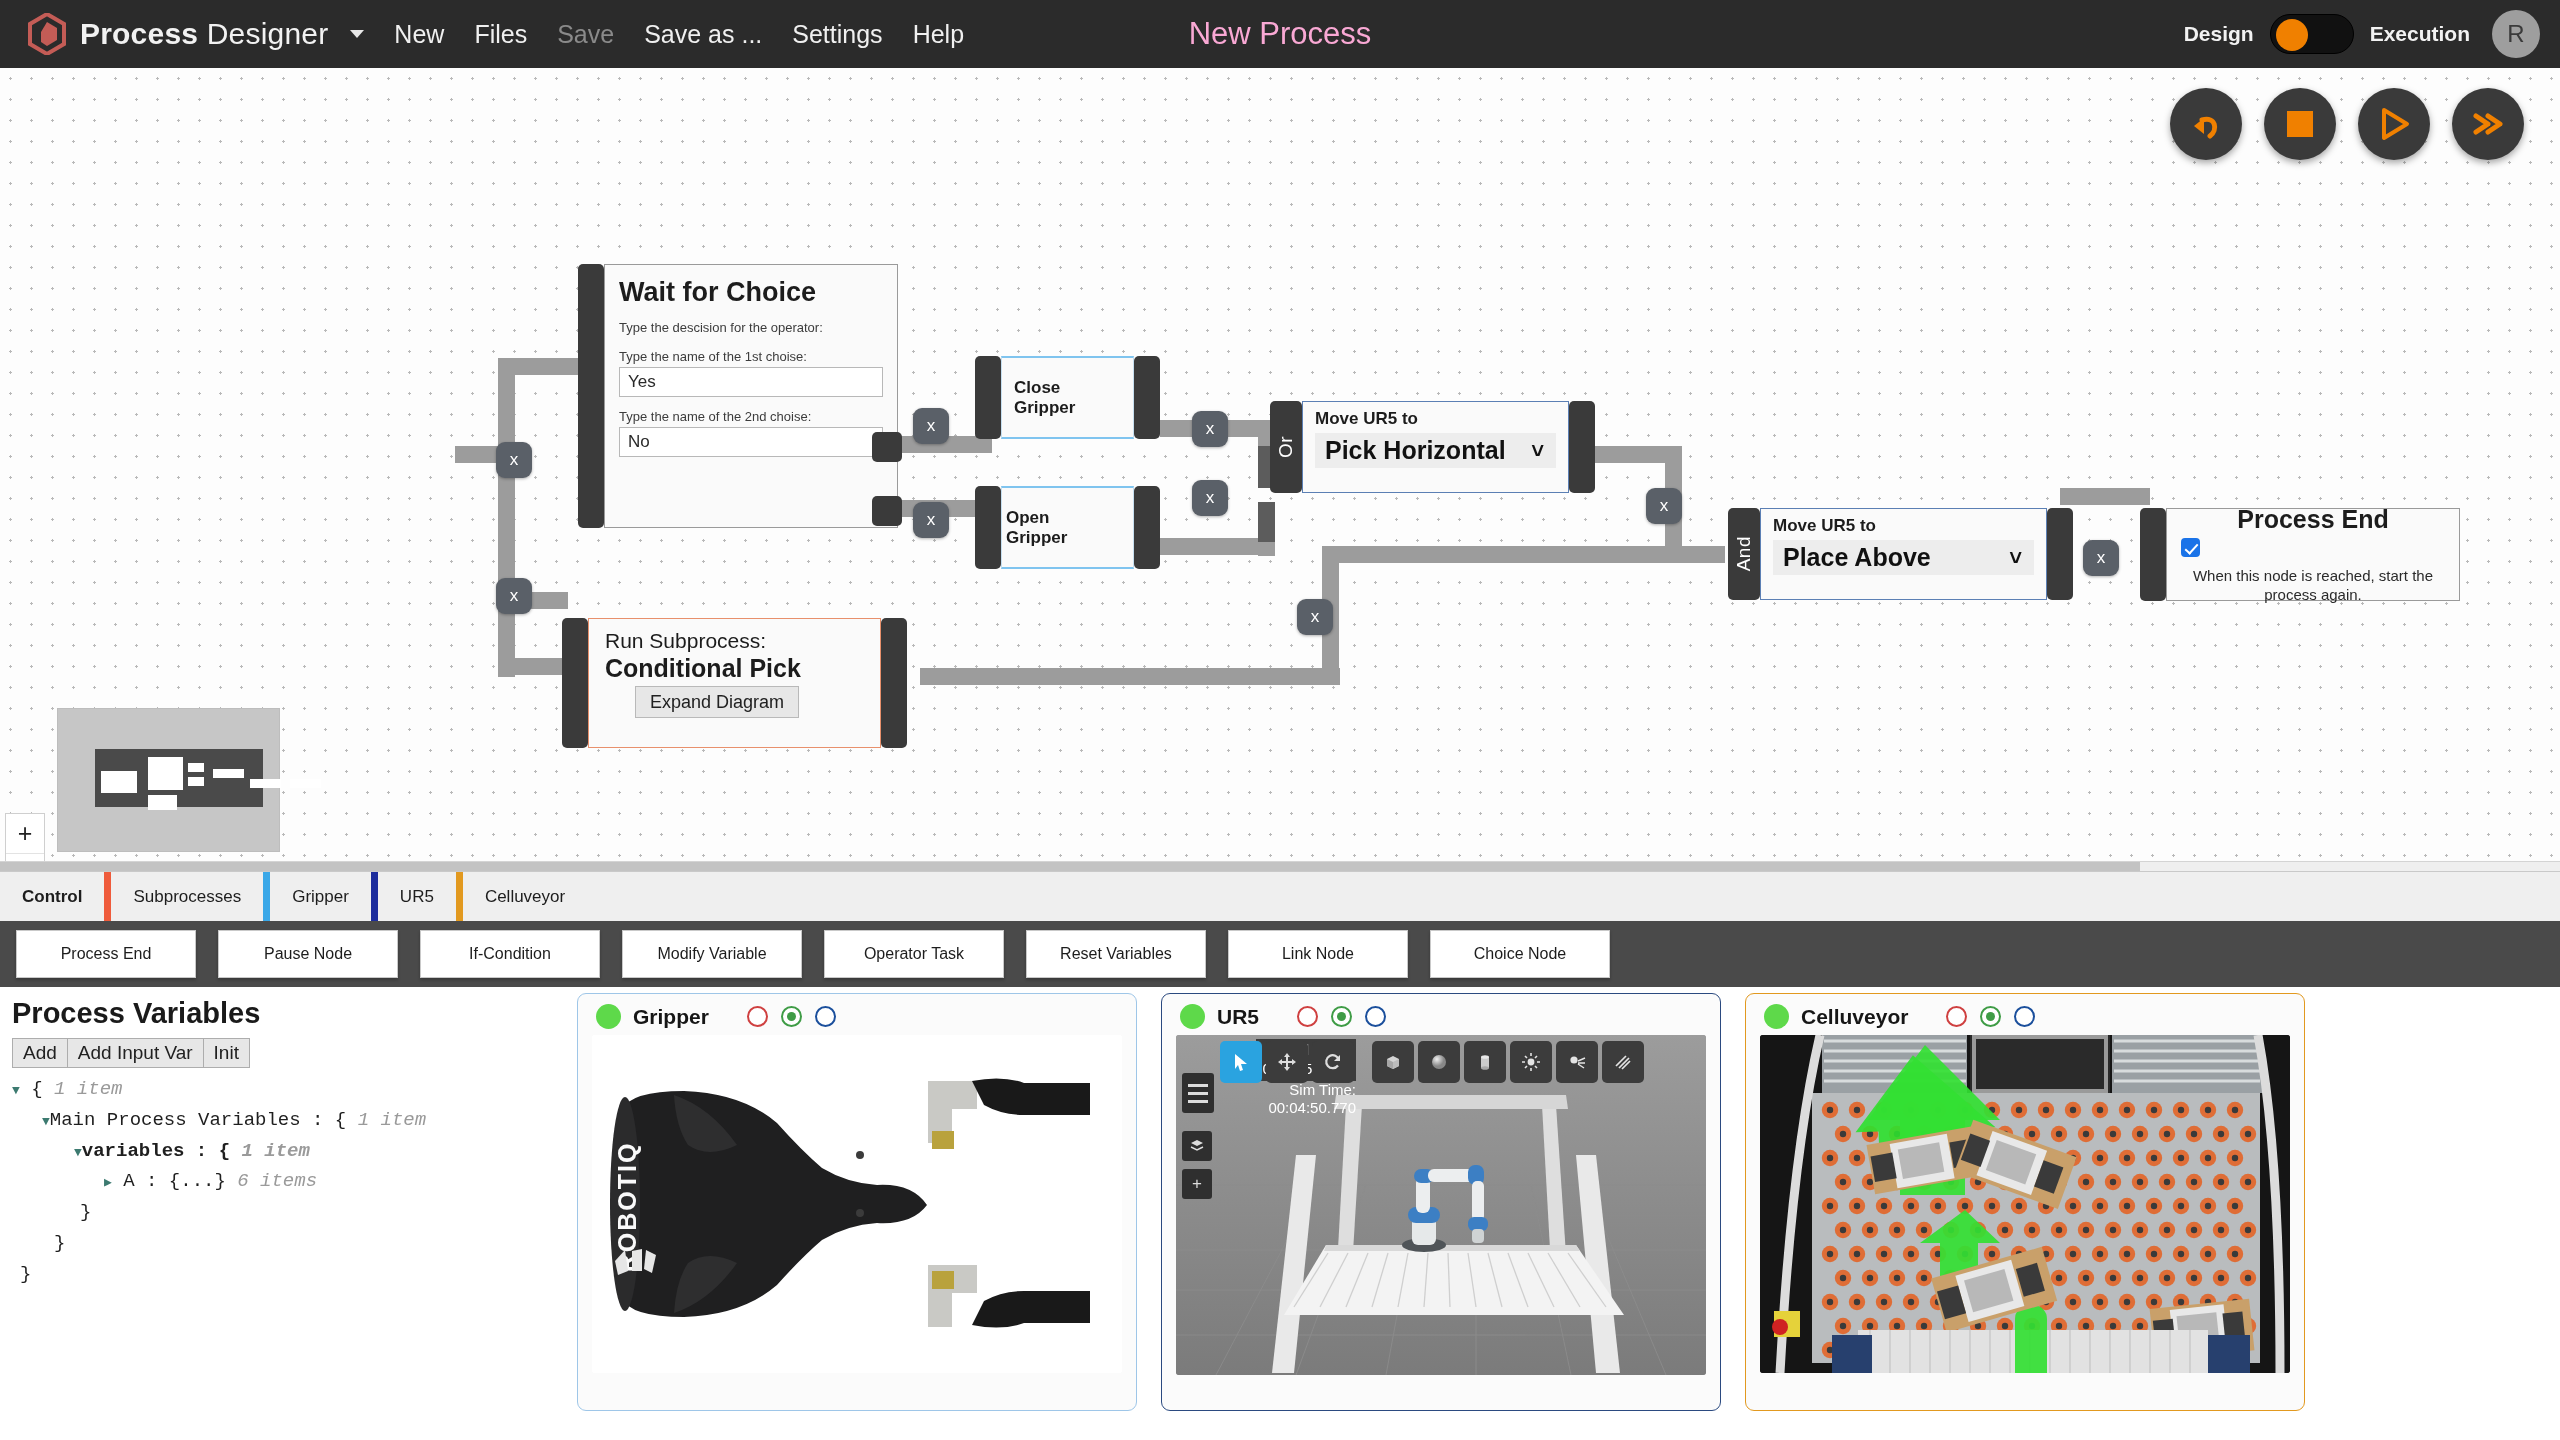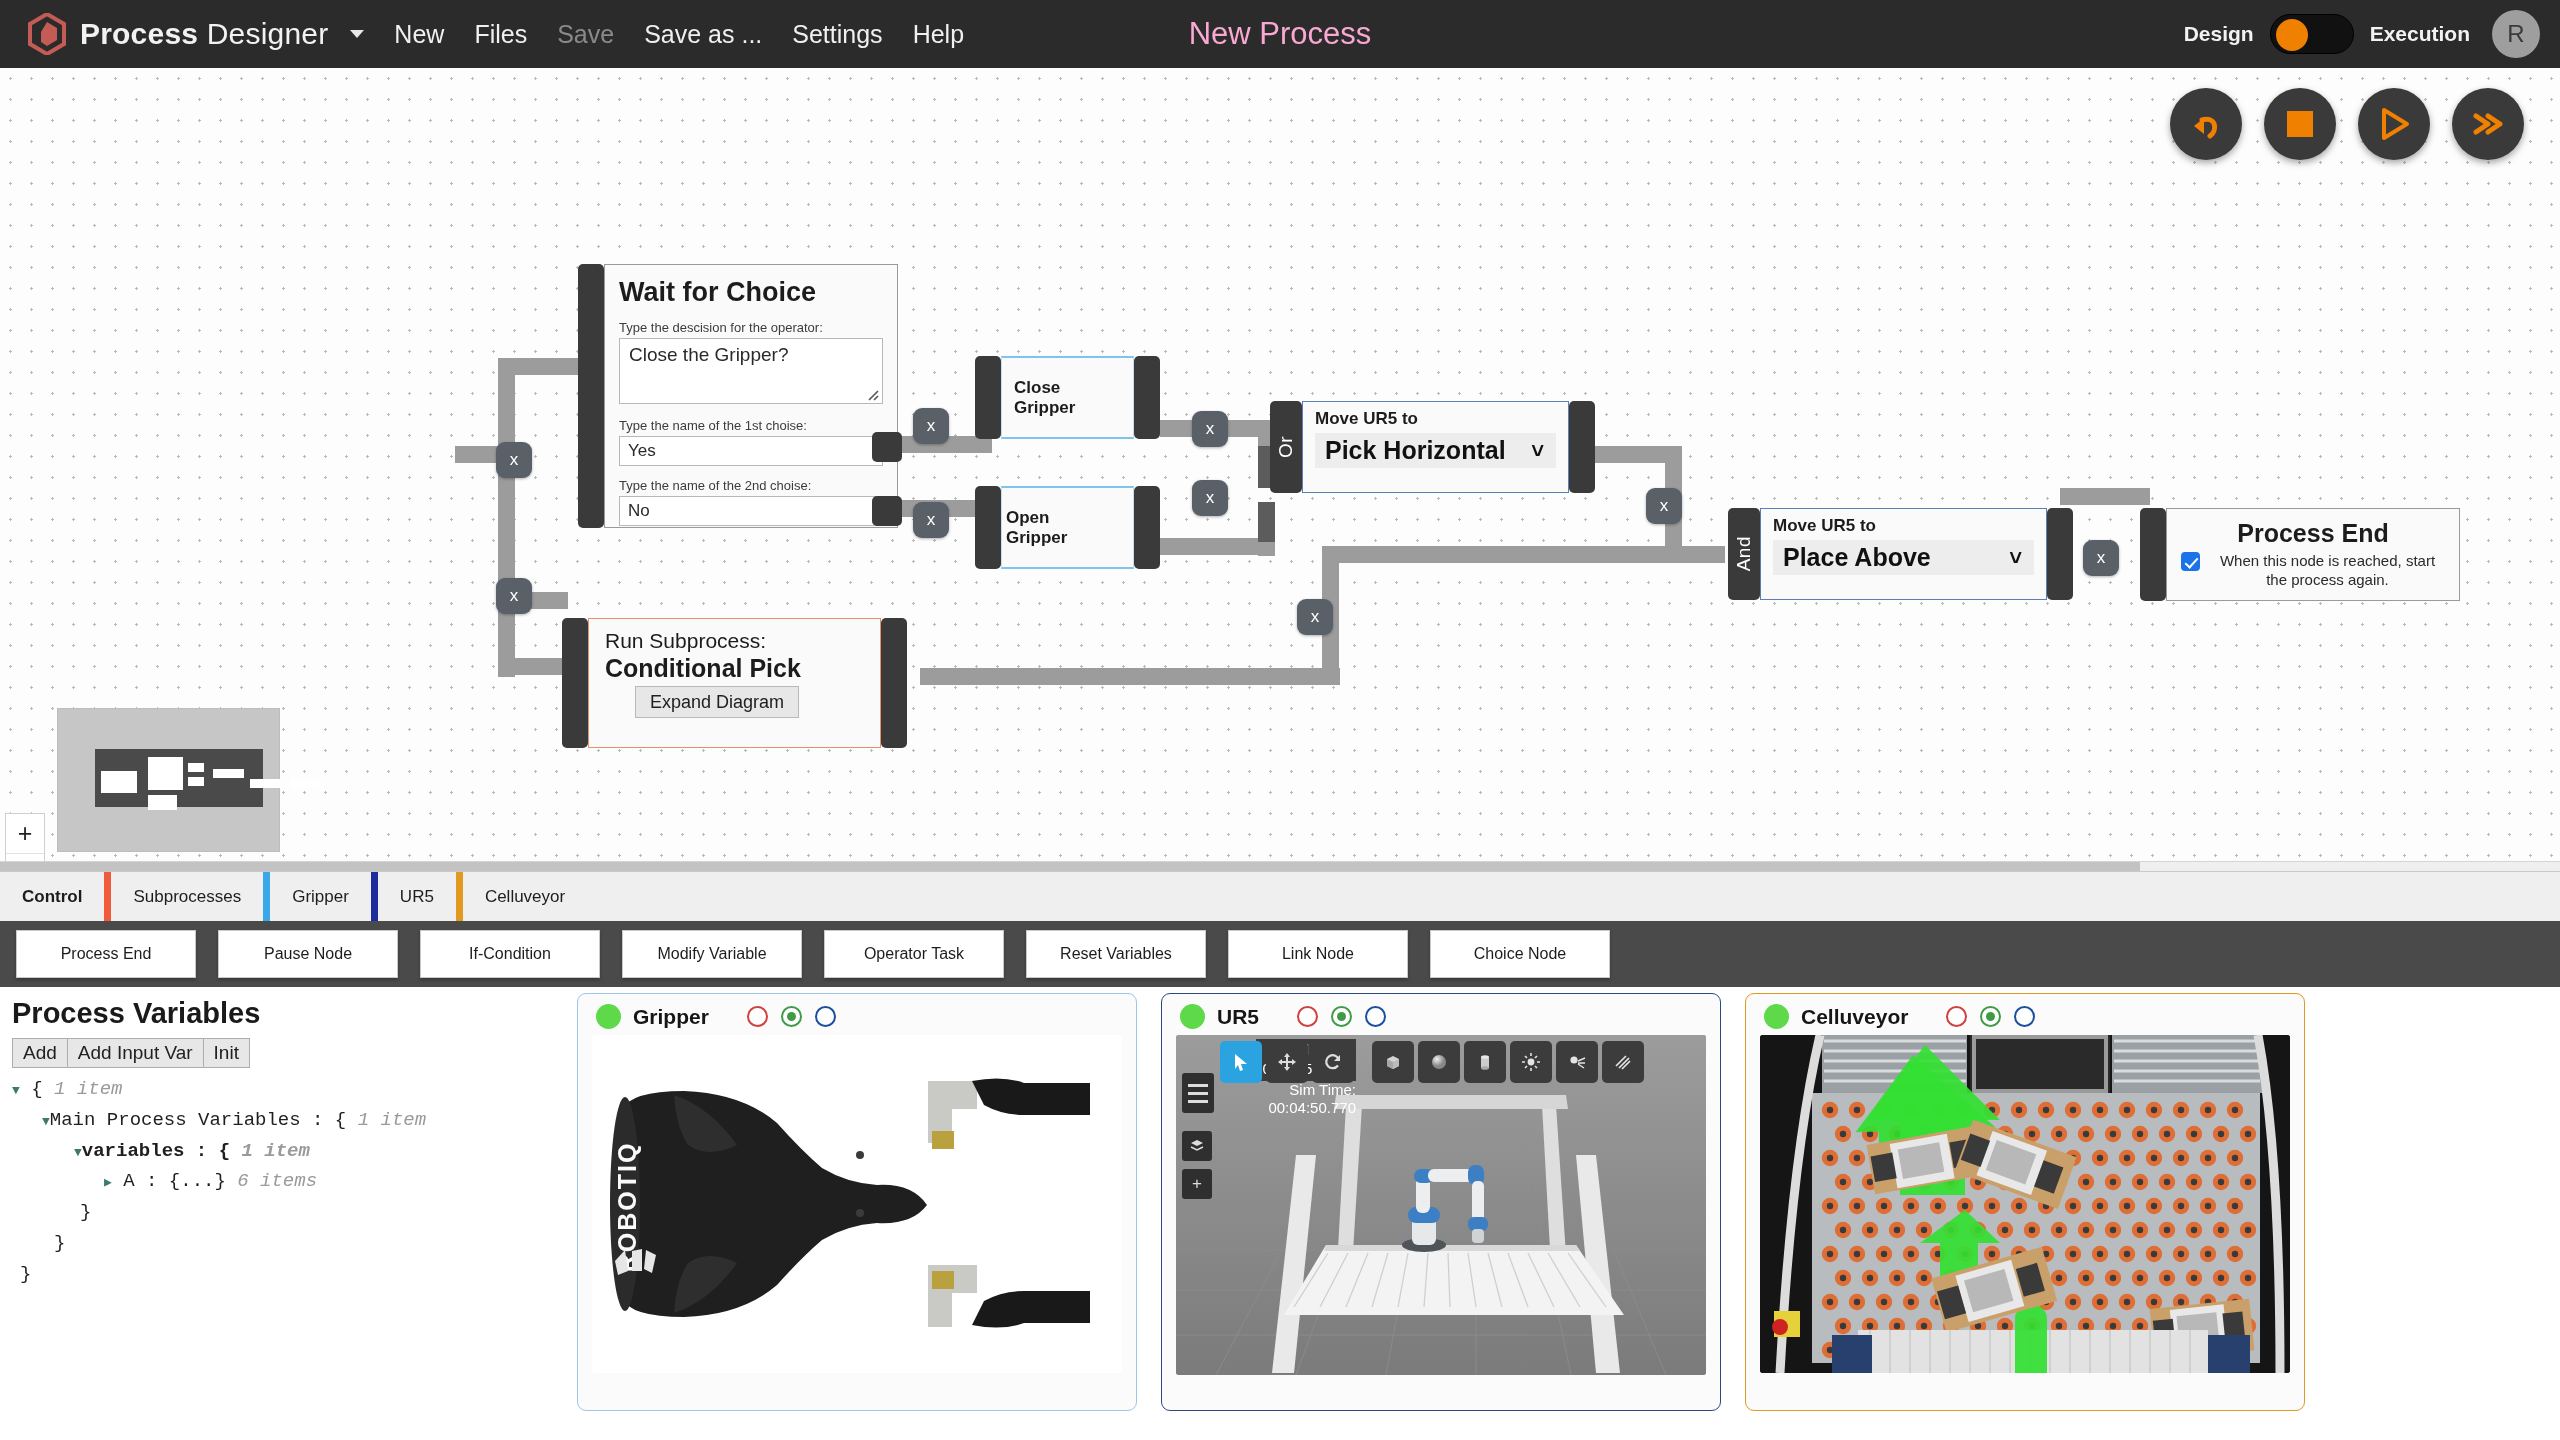--- a/index.html
+++ b/index.html
@@ -333,28 +333,20 @@
   <div class="xbtn" style="left:1646px;top:420px;">x</div>
   <div class="xbtn" style="left:1297px;top:531px;">x</div>
   <div class="xbtn" style="left:2083px;top:472px;">x</div>
 
 
   <div class="node" style="left:578px;top:196px;width:320px;height:264px;">
     <div class="tab-left"></div>
     <div class="node-body" style="padding:12px 14px 10px 14px;">
       <div class="node-title-big" style="margin-bottom:12px;">Wait for Choice</div>
       <div class="small-label">Type the descision for the operator:</div>
-      <div style="position:relative;margin-top:3px;">
-        <div class="txt-area" style="height:66px;">Close the Gripper?</div>
-        <span class="resize-grip">
-          <svg width="16" height="16" viewBox="0 0 16 16">
-              <path d="M15 6 L6 15 M15 11 L11 15" stroke="#555" stroke-width="1.6"></path>
-            </svg>
-        </span>
-      </div>
       <div class="small-label" style="margin-top:14px;">Type the name of the 1st choise:</div>
       <div class="txt-input" style="margin-top:3px;">Yes</div>
       <div class="small-label" style="margin-top:12px;">Type the name of the 2nd choise:</div>
       <div class="txt-input" style="margin-top:3px;">No</div>
     </div>
   </div>
   <div class="port" style="left:872px;top:364px;width:30px;height:30px;border-radius:5px;"></div>
   <div class="port" style="left:872px;top:428px;width:30px;height:30px;border-radius:5px;"></div>
 
   <div class="node" style="left:975px;top:288px;width:185px;height:83px;">
@@ -400,21 +392,21 @@
         <span class="chev">˅</span>
       </div>
     </div>
     <div class="tab-right"></div>
   </div>
 
   <div class="node" style="left:2140px;top:440px;width:320px;height:93px;">
     <div class="tab-left"></div>
     <div class="node-body" style="display:flex;flex-direction:column;align-items:center;justify-content:center;padding:6px 14px;">
       <div class="node-title-big" style="font-size:25px;">Process End</div>
-      <div style="display:flex;align-items:flex-start;gap:10px;margin-top:4px;">
+      <div style="display:flex;align-items:flex-start;gap:10px;margin-top:4px;flex-direction:column;">
         <span class="chk on"></span>
         <span style="font-size:15px;color:#2a2a2a;text-align:center;line-height:1.25;">When this node is reached, start the process again.</span>
       </div>
     </div>
   </div>
 
   <div class="node" style="left:562px;top:550px;width:345px;height:130px;">
     <div class="tab-left"></div>
     <div class="node-body orange-edge" style="padding:10px 16px;display:flex;flex-direction:column;">
       <div style="font-size:21px;color:#1c1c1c;">Run Subprocess:</div>

